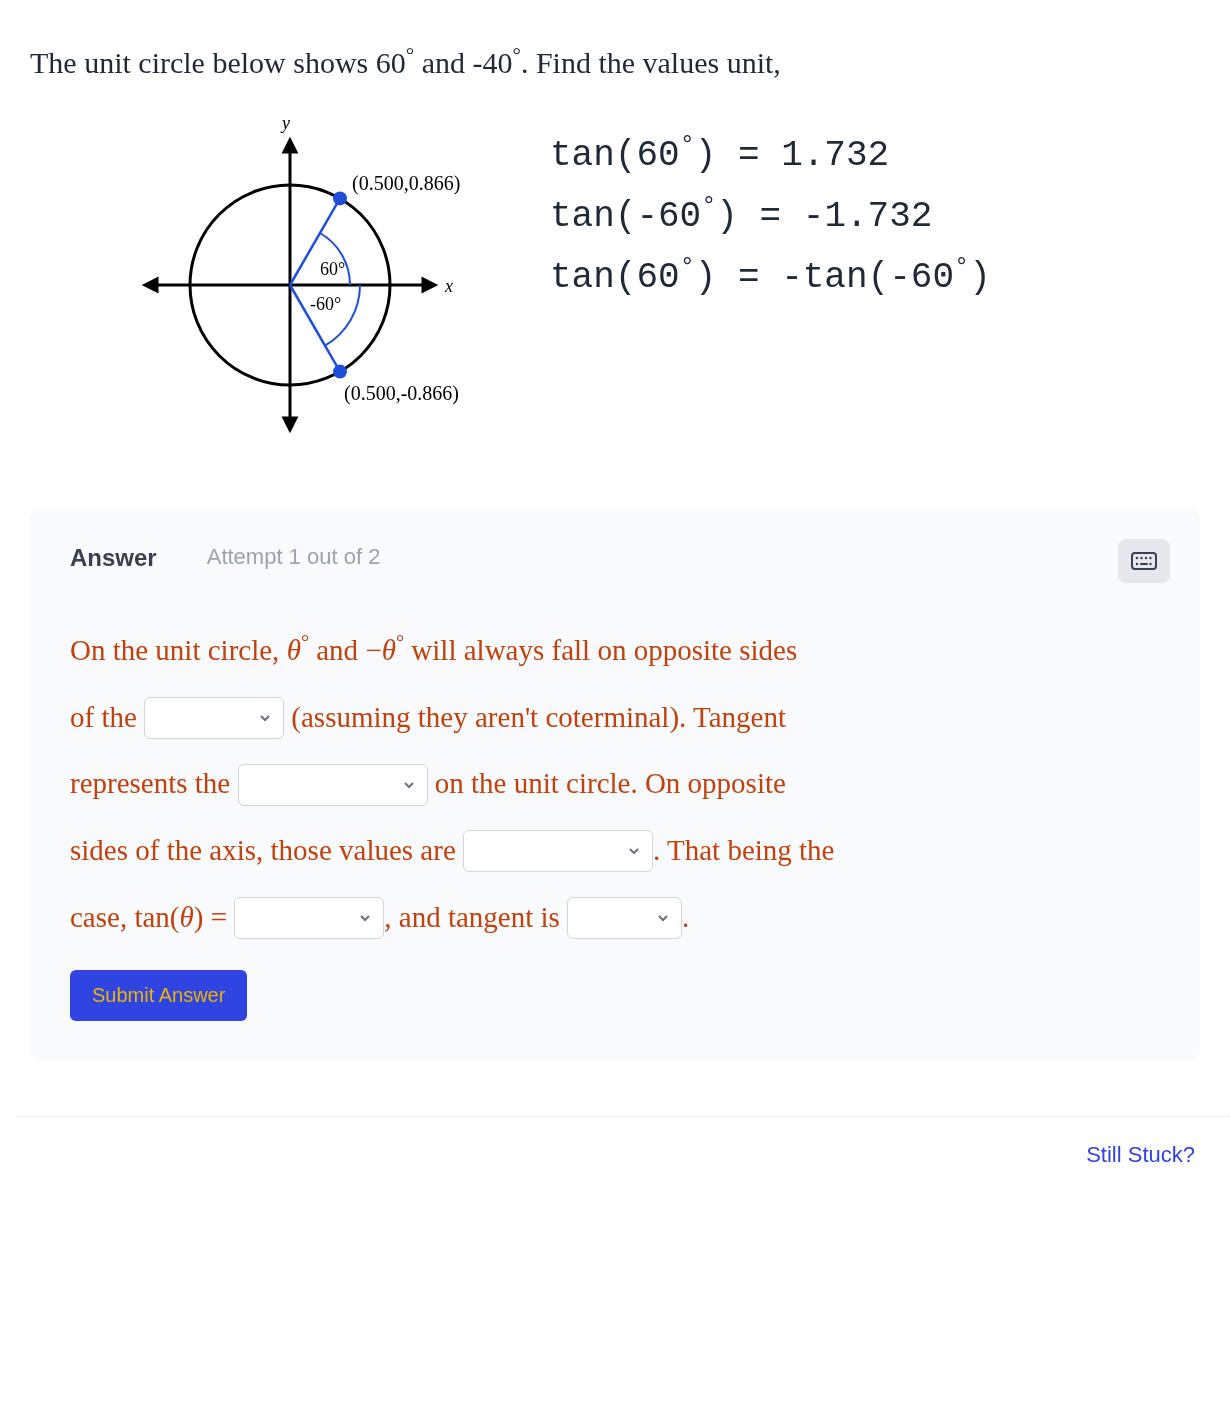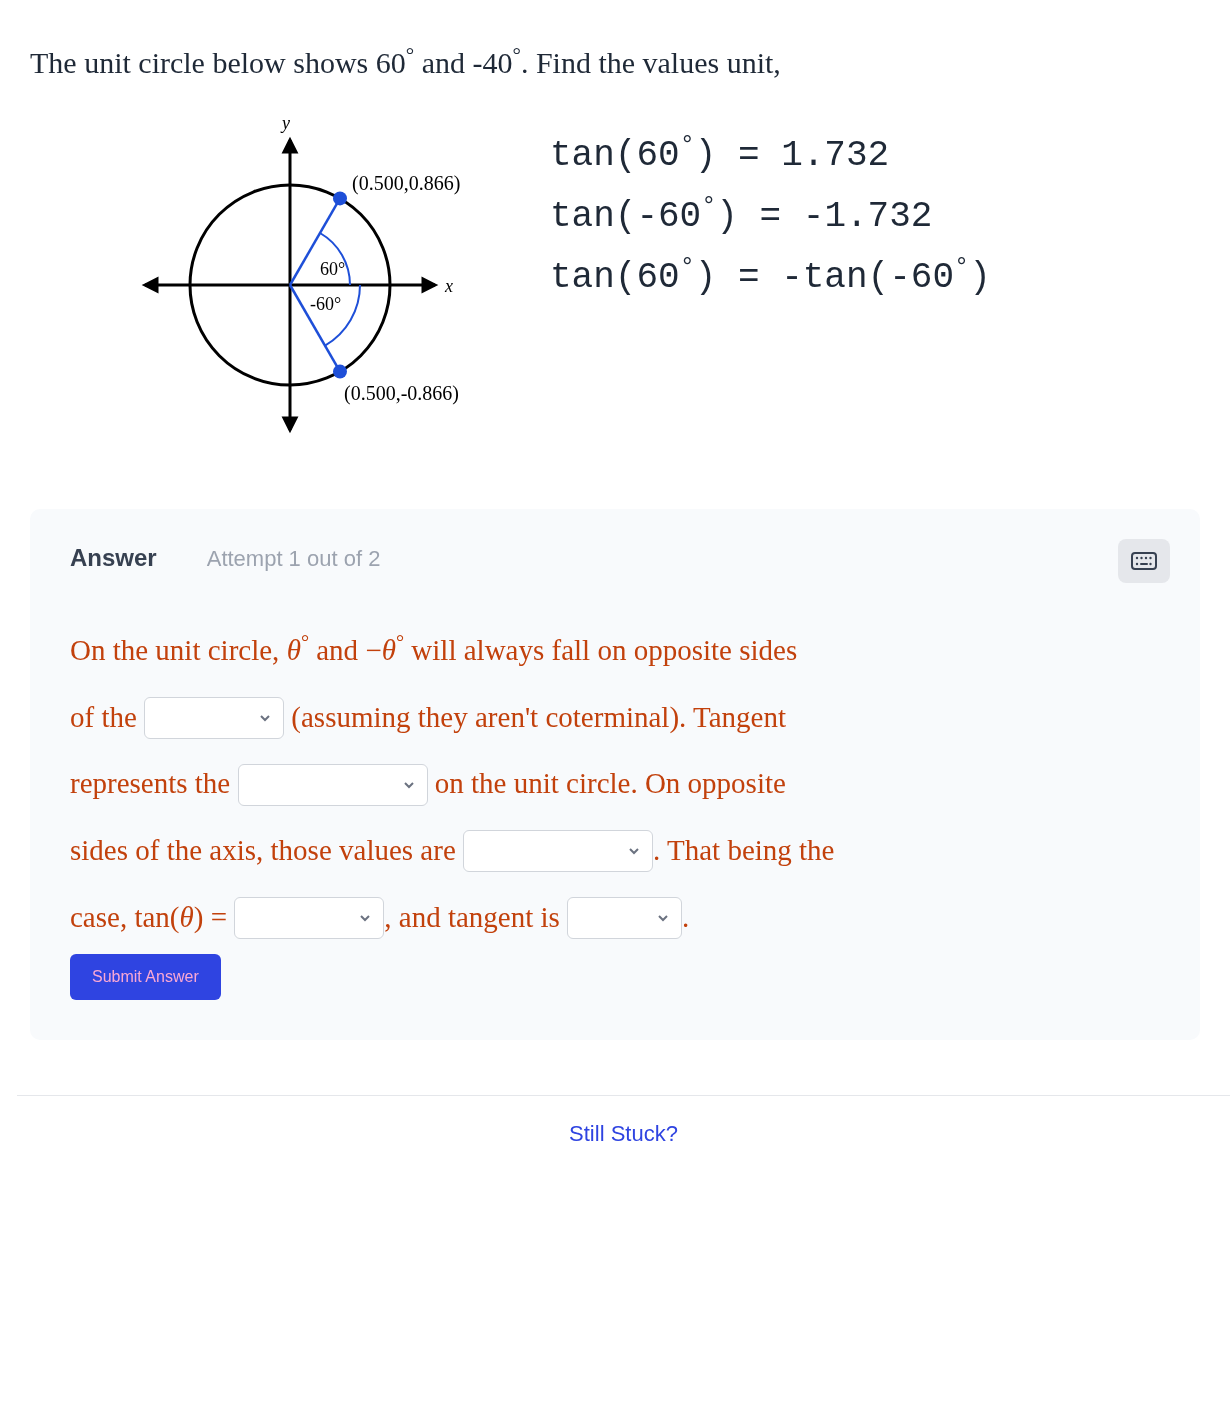--- a/index.html
+++ b/index.html
@@ -37,21 +37,21 @@
   }
   .equations sup { font-size: 0.7em; }
   .answer-card {
     background: #f8fafc;
     border-radius: 10px;
     padding: 35px 40px 40px 40px;
     position: relative;
   }
   .answer-header {
     display: flex;
-    align-items: flex-end;
+    align-items: flex-start;
     gap: 14px;
     margin-bottom: 45px;
   }
   .answer-label {
     font-family: -apple-system, BlinkMacSystemFont, 'Segoe UI', sans-serif;
     font-weight: 700;
     font-size: 24px;
     color: #374151;
   }
   .attempt-text {
@@ -93,32 +93,32 @@
   }
   .dropdown svg { flex-shrink: 0; }
   .dd-w1 { width: 140px; }
   .dd-w2 { width: 190px; }
   .dd-w3 { width: 190px; }
   .dd-w4 { width: 150px; }
   .dd-w5 { width: 115px; }
   .submit-btn {
     display: inline-block;
     background: #2f44e1;
-    color: #f9a8d4;
-    font-family: -apple-system, BlinkMacSystemFont, 'Segoe UI', sans-serif;
-    font-size: 16px;
+    color: #eab308;
+    font-family: -apple-system, BlinkMacSystemFont, 'Segoe UI', sans-serif;
+    font-size: 20px;
     padding: 14px 22px;
     border-radius: 6px;
-    margin-top: 4px;
+    margin-top: 20px;
   }
   .footer {
     border-top: 1px solid #e5e7eb;
     margin-top: 55px;
     padding: 25px 35px;
-    text-align: center;
+    text-align: right;
     font-family: -apple-system, BlinkMacSystemFont, 'Segoe UI', sans-serif;
     font-size: 22px;
     color: #2f44e1;
     margin-left: 17px;
   }
   .math-it { font-style: italic; }
 </style>
 </head>
 <body>
 

